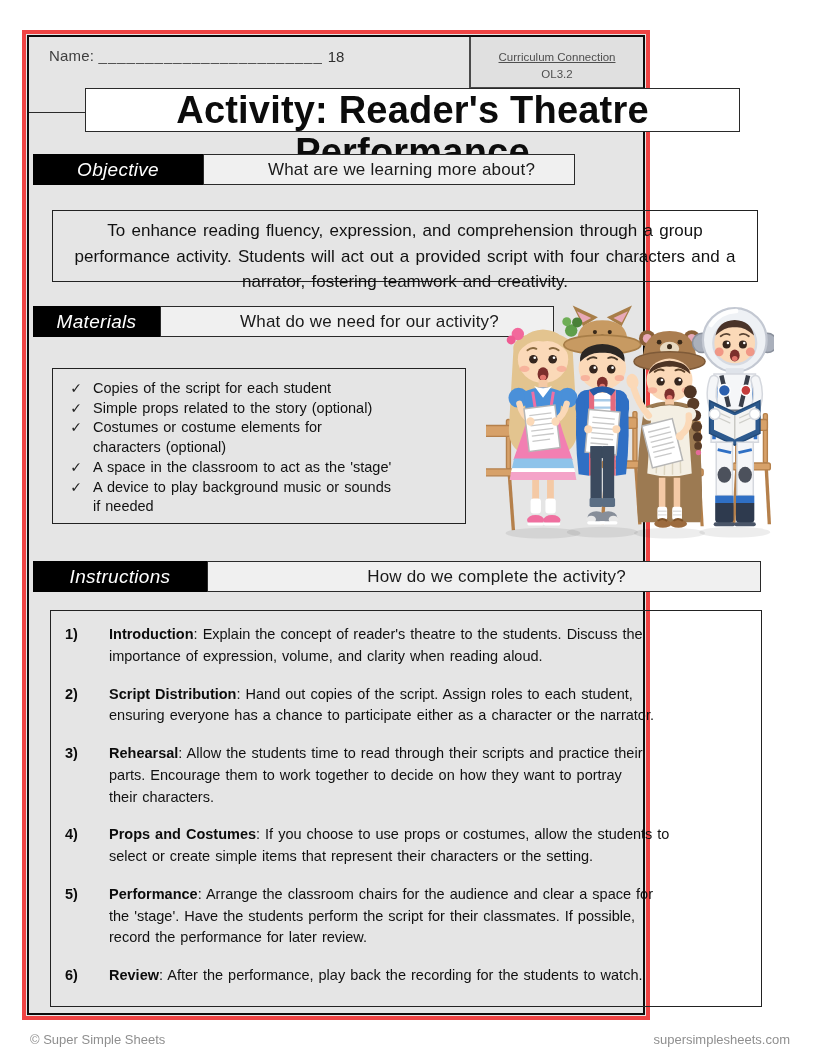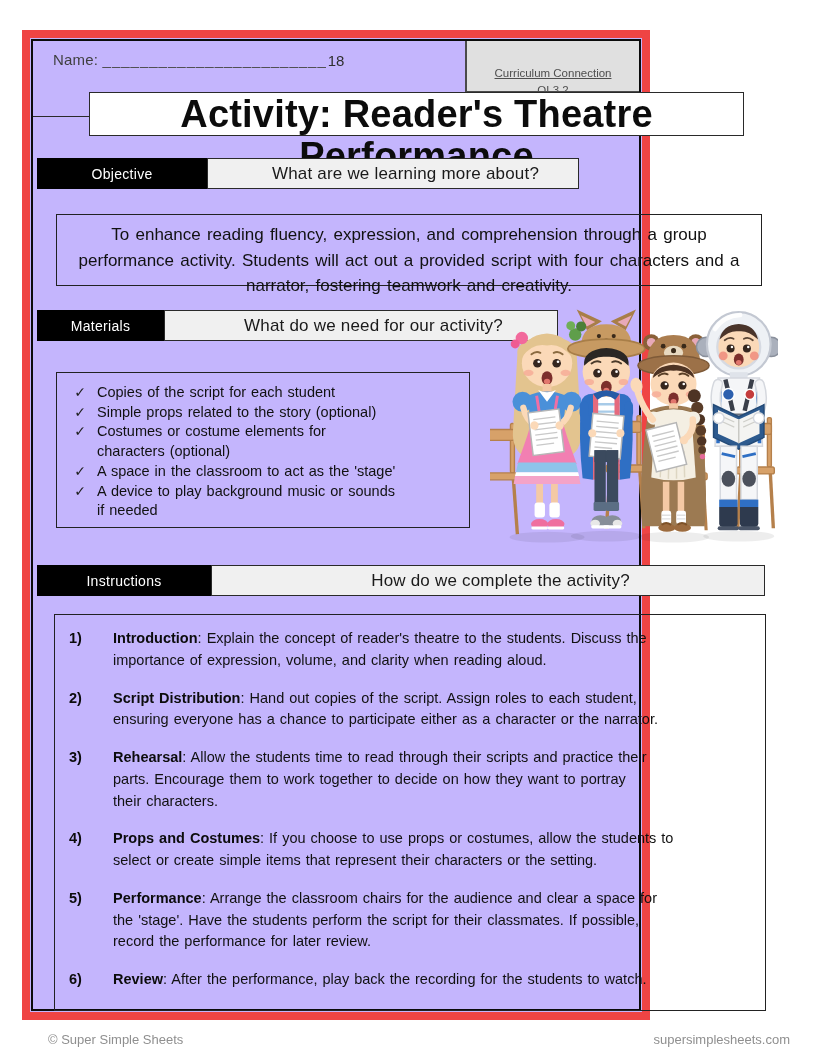--- a/index.html
+++ b/index.html
@@ -3,47 +3,47 @@
 <meta charset="utf-8">
 <style>
   * { margin:0; padding:0; box-sizing:border-box; }
   html,body { background:#ffffff; }
   .canvas {
     position:relative; width:820px; height:1058px; background:#ffffff;
     font-family:"Liberation Sans","DejaVu Sans",sans-serif; color:#1a1a1a; overflow:hidden;
   }
   .sheet {
     position:absolute; left:22px; top:30px; width:628px; height:990px;
-    border:8px solid #ef4444; background:#c4b5fd;
+    border:4px solid #ef4444; background:#e5e5e5;
   }
   .sheet-inner {
     position:absolute; left:1px; top:1px; right:1px; bottom:1px;
     border:2px solid #0b0b0b;
   }
   
   .name-row { position:absolute; left:20px; top:10px; font-size:15px; color:#3f3f3f; letter-spacing:.2px; }
   .name-line { color:#4a4a4a; letter-spacing:1px; }
   .page-num { position:absolute; left:0; right:0; top:11px; text-align:center; font-size:15px; color:#2f2f2f; }
   .curric-box {
     position:absolute; right:0; top:0; width:174px; height:52px;
     background:#e0e0e0; border:2px solid #4a4a4a; border-top:none; border-right:none;
-    text-align:center; padding-top:24px; color:#4f4f4f; font-size:11.5px; line-height:1.5;
+    text-align:center; padding-top:12px; color:#4f4f4f; font-size:11.5px; line-height:1.5;
   }
   .curric-title { text-decoration:underline; }
   
   .title-line { position:absolute; left:0; right:0; top:75px; border-top:1.6px solid #2a2a2a; }
   .title-box {
     position:absolute; left:56px; top:51px; width:655px; height:44px;
     background:#fff; border:1.6px solid #2a2a2a; text-align:center;
     font-size:38px; font-weight:bold; line-height:42px; color:#0c0c0c; letter-spacing:.2px;
   }
   
   .sec-label {
     position:absolute; height:31px; background:#000; color:#fff;
-    font-size:14px; display:flex; align-items:center; justify-content:center; letter-spacing:.3px;
+    font-size:19px; display:flex; align-items:center; justify-content:center; letter-spacing:.3px;font-style:italic;
   }
   .sec-question {
     position:absolute; height:31px; background:#f0f0f0; border:1.6px solid #2a2a2a;
     font-size:17px; color:#1a1a1a; display:flex; align-items:center; justify-content:center; letter-spacing:.2px;padding-left:25px;
   }
   
   .objective-box {
     position:absolute; left:23px; top:173px; width:706px; height:72px;
     border:1.6px solid #222; padding:7px 12px; font-size:17px; line-height:1.5;
     word-spacing:1.5px; white-space:pre-line; color:#111;text-align:center;
@@ -63,21 +63,21 @@
   .step:last-child { margin-bottom:0; }
   .step-num { width:44px; flex:0 0 44px; font-weight:bold; font-size:14.5px; line-height:1.5; color:#0c0c0c; }
   .step-body { flex:1; font-size:14.5px; line-height:1.5; color:#111; word-spacing:1px; }
   .step-title { font-weight:bold; color:#0c0c0c; }
   .step-text { white-space:pre-line; }
   
   .illustration { position:absolute; left:457px; top:258px; width:288px; height:252px; }
   
   .footer {
     position:absolute; left:30px; right:30px; top:1032px;
-    display:flex; justify-content:space-between; font-size:13px; color:#8f8f8f;margin-left:18px;
+    display:flex; justify-content:space-between; font-size:13px; color:#8f8f8f;
   }
 </style>
 </head>
 <body>
 
 <div class="canvas">
   <div class="sheet">
     <div class="sheet-inner">
 
       <div class="name-row">

